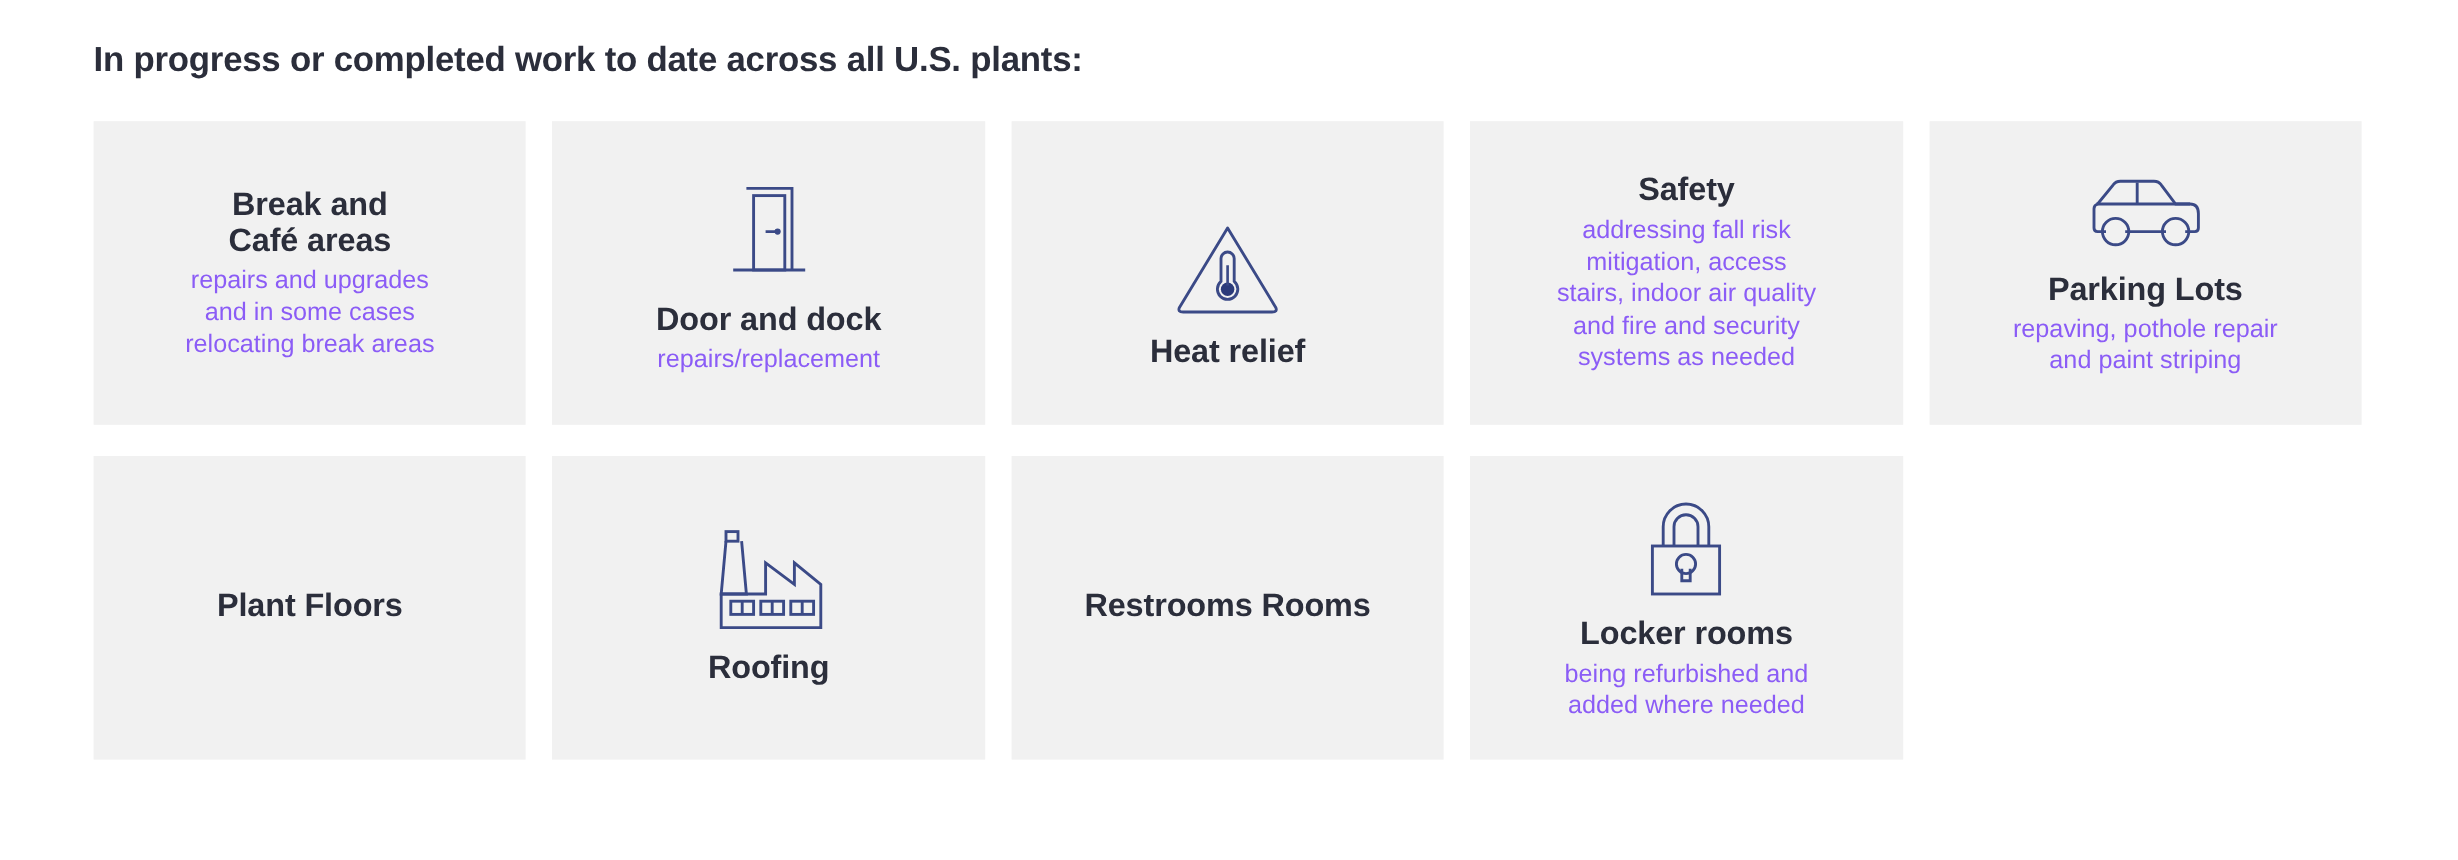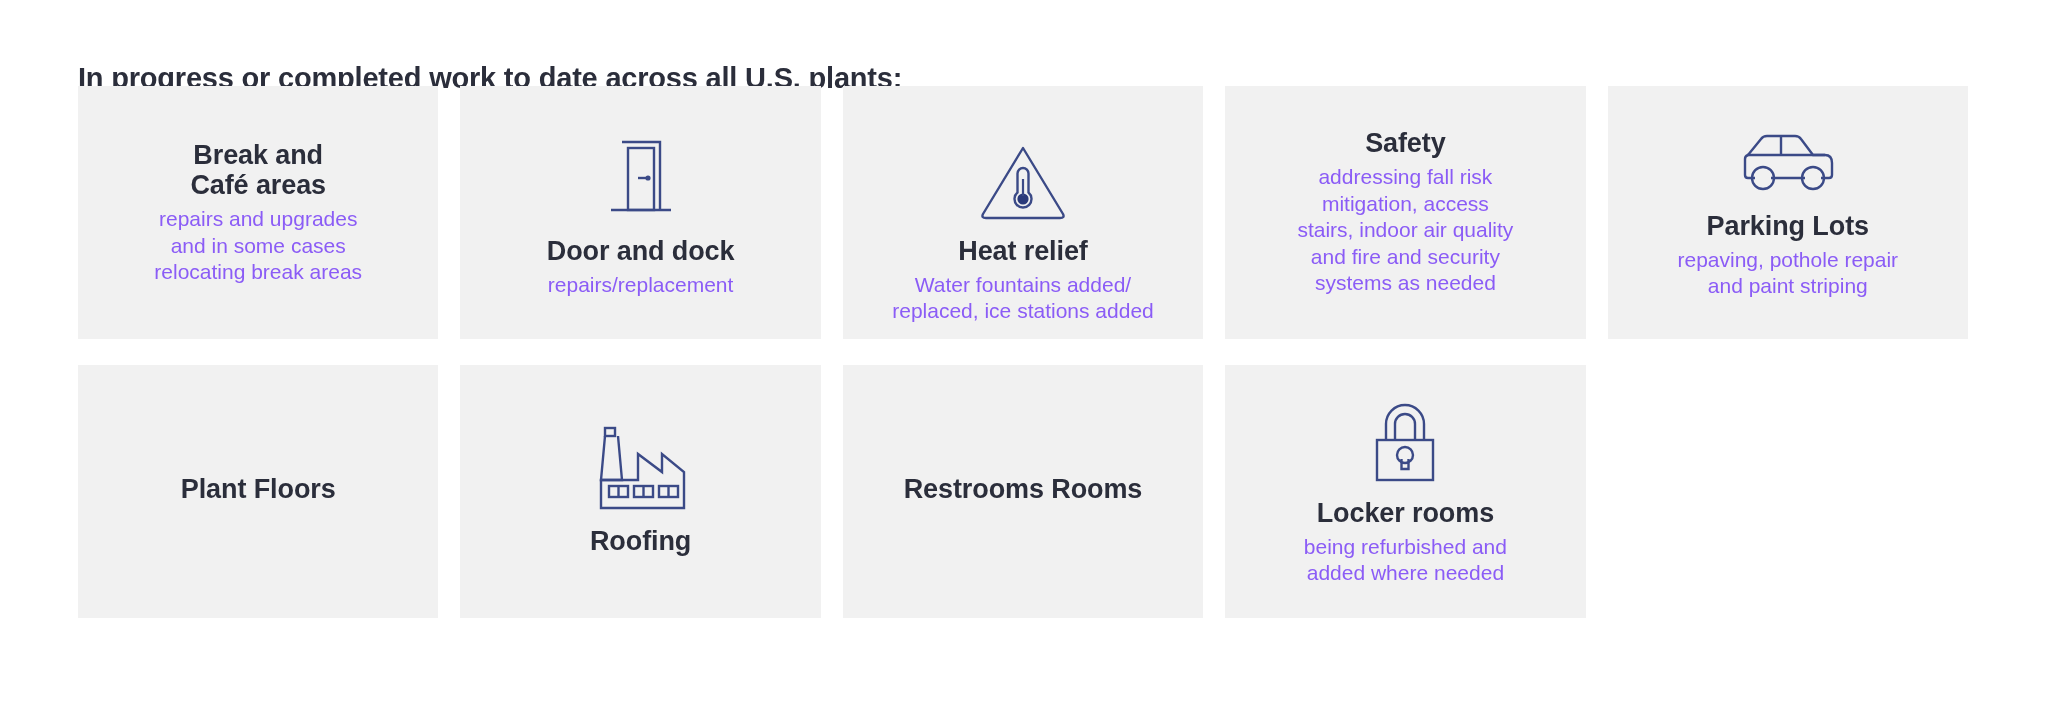--- a/index.html
+++ b/index.html
@@ -21,27 +21,26 @@
 
   .page-title {
     position: absolute;
     left: 78px;
     top: 34px;
     font-size: 29px;
     font-weight: bold;
     color: #2b2e3b;
     letter-spacing: -0.2px;
     white-space: nowrap;
-    margin-top: 28px;
   }
 
   .grid {
     position: absolute;
     left: 78px;
-    top: 86px;
+    top: 101px;
     width: 1890px;
     display: grid;
     grid-template-columns: repeat(5, 1fr);
     grid-template-rows: 253px 253px;
     column-gap: 22px;
     row-gap: 26px;
   }
 
   .card {
     background: #f1f1f1;
@@ -142,22 +141,20 @@
       <div class="card-inner">
         <span class="card-icon">
           <svg width="104" height="92" viewBox="0 0 104 92">
             <path d="M52 14 L92 80 Q94 84 89 84 L15 84 Q10 84 12 80 Z" stroke-linejoin="round"></path>
             <path d="M52 34 a5.5 5.5 0 0 1 5.5 5.5 v19 a8.5 8.5 0 1 1 -11 0 v-19 A5.5 5.5 0 0 1 52 34 Z"></path>
             <circle cx="52" cy="65" r="5.6" fill="#2b3a7a" stroke="none"></circle>
             <line x1="52" y1="45" x2="52" y2="62" stroke-width="2.2"></line>
           </svg>
         </span>
         <div class="card-title">Heat relief</div>
-        <div class="card-desc">Water fountains added/
-replaced, ice stations added</div>
       </div>
     </div>
 
     <div class="card">
       <div class="card-inner">
         <div class="card-title">Safety</div>
         <div class="card-desc">addressing fall risk
 mitigation, access
 stairs, indoor air quality
 and fire and security

